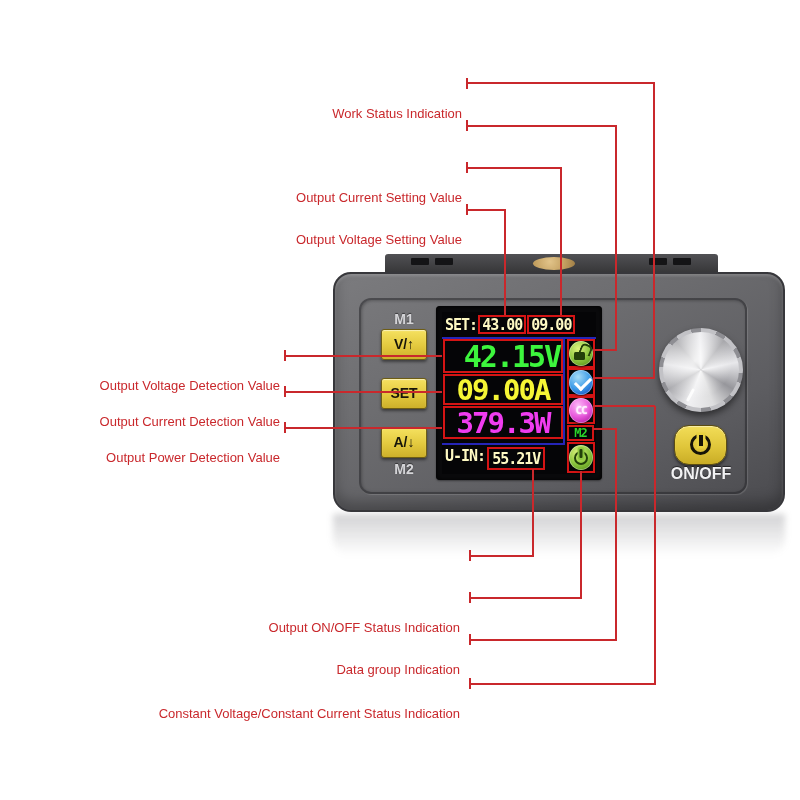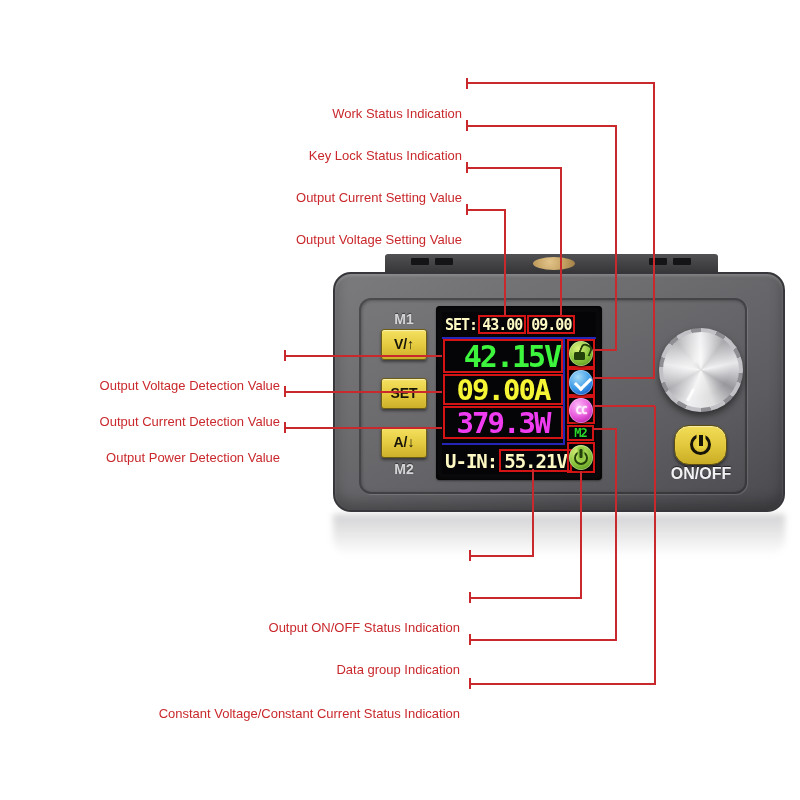--- a/index.html
+++ b/index.html
@@ -68,21 +68,21 @@
   .redbox{border:2px solid #d41414;box-sizing:border-box;}
   #set-row{position:absolute;left:3px;top:2px;height:21px;display:flex;align-items:center;font-size:15px;letter-spacing:-1px;}
   #set-row .valbox{height:19px;line-height:16px;padding:0 2px;margin-left:1px;}
   #blue-hr1{position:absolute;left:0;top:25px;width:154px;height:2px;background:#2525b8;}
   #blue-vline{position:absolute;left:121px;top:25px;width:2px;height:108px;background:#2525b8;}
   #blue-hr2{position:absolute;left:0;top:131px;width:123px;height:2px;background:#2525b8;}
   .big-row{
     position:absolute;left:1px;width:120px;text-align:center;
     font-size:29px;letter-spacing:-2px;
   }
-  #uin-row{position:absolute;left:3px;top:135px;height:25px;display:flex;align-items:flex-end;font-size:19px;letter-spacing:-1px;}
+  #uin-row{position:absolute;left:3px;top:135px;height:25px;display:flex;align-items:flex-start;font-size:15px;letter-spacing:-1px;}
   #uin-row .valbox{height:23px;line-height:20px;padding:0 3px;margin-left:2px;}
   .icon-box{
     position:absolute;left:125px;width:28px;display:flex;align-items:center;justify-content:center;
   }
   .icon-circle{
     width:25px;height:25px;border-radius:50%;position:relative;
     box-shadow:0 1px 2px rgba(0,0,0,0.7), inset 0 0 0 1px rgba(255,255,255,0.35);
   }
   .ic-green{background:radial-gradient(circle at 38% 30%,#dff27e,#8cc63f 50%,#558f14 90%);}
   .ic-blue{background:radial-gradient(circle at 38% 28%,#a6dcf8,#3e9ce8 50%,#1550c4 90%);}
@@ -148,21 +148,20 @@
     background:linear-gradient(to bottom,rgba(110,110,116,0.30),rgba(255,255,255,0));
     border-radius:0 0 18px 18px;filter:blur(3px);z-index:0;
   }
 </style>
 </head>
 <body>
 
 <div id="canvas">
 
   <div class="ann-label ann-right" style="top:74px;right:338px;">Work Status Indication</div>
-  <div class="ann-label ann-right" style="top:116px;right:338px;">Key Lock Status Indication</div>
   <div class="ann-label ann-right" style="top:158px;right:338px;">Output Current Setting Value</div>
   <div class="ann-label ann-right" style="top:200px;right:338px;">Output Voltage Setting Value</div>
 
   <div class="ann-label ann-right" style="top:346px;right:520px;">Output Voltage Detection Value</div>
   <div class="ann-label ann-right" style="top:382px;right:520px;">Output Current Detection Value</div>
   <div class="ann-label ann-right" style="top:418px;right:520px;">Output Power Detection Value</div>
 
   <div class="ann-label ann-right" style="top:588px;right:340px;">Output ON/OFF Status Indication</div>
   <div class="ann-label ann-right" style="top:630px;right:340px;">Data group Indication</div>
   <div class="ann-label ann-right" style="top:674px;right:340px;">Constant Voltage/Constant Current Status Indication</div>

